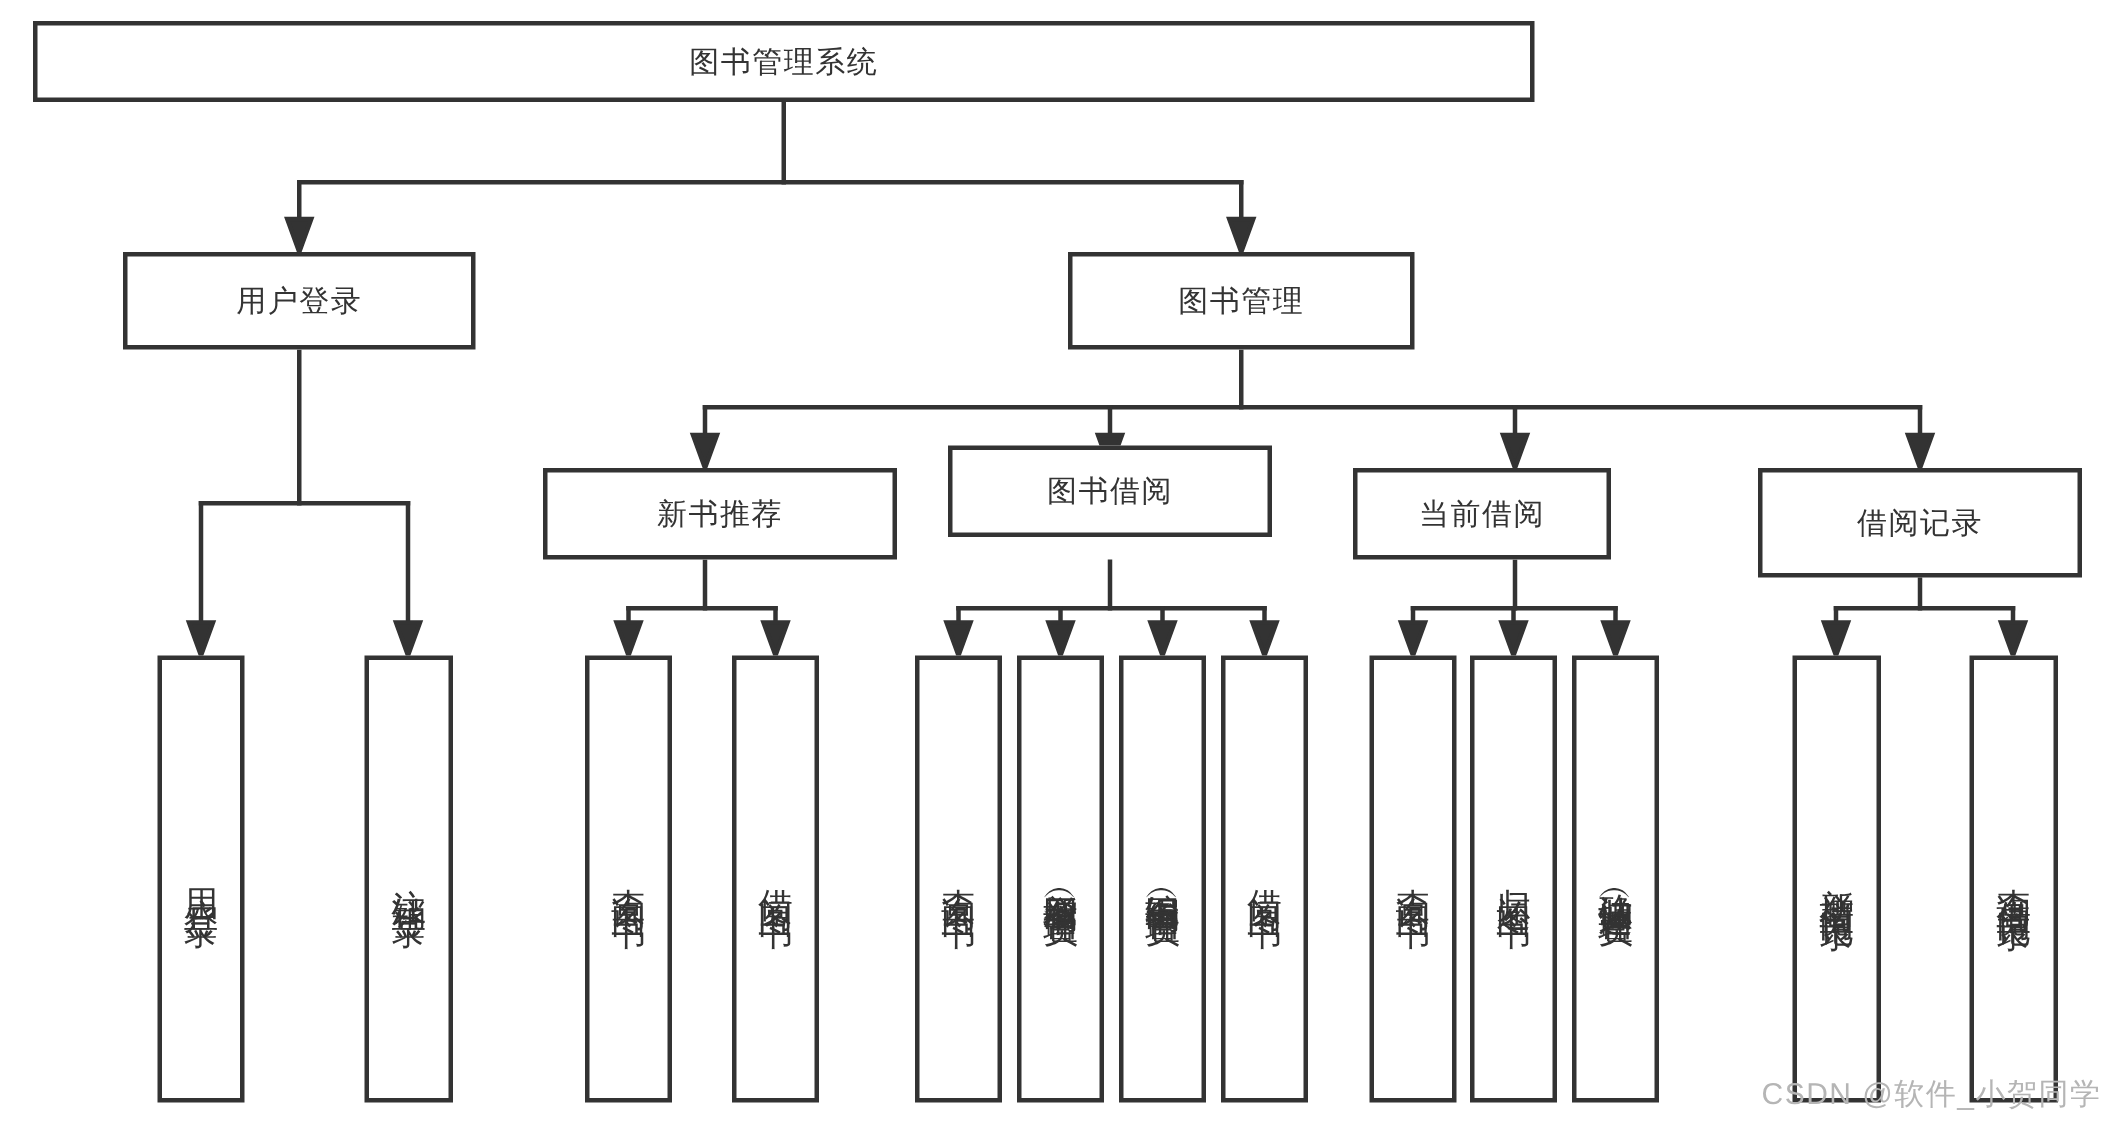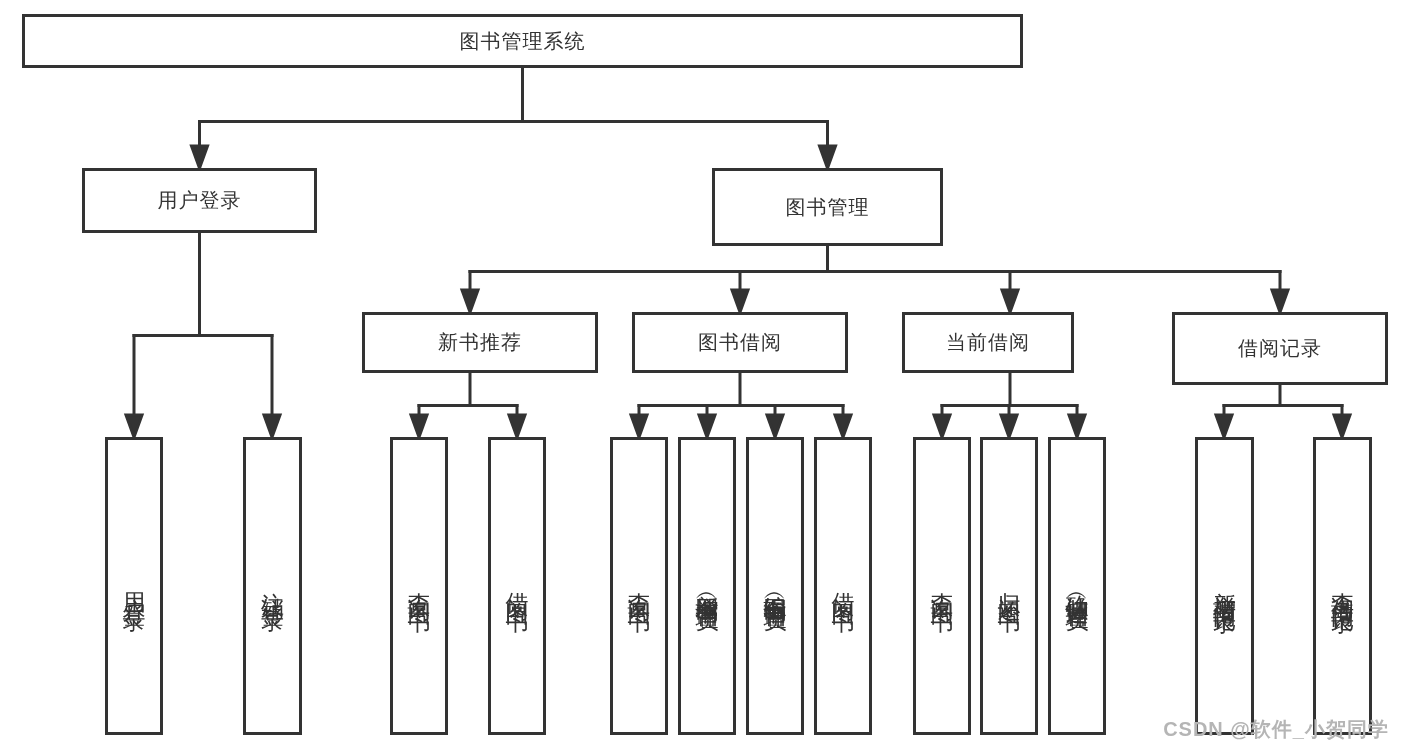--- a/index.html
+++ b/index.html
@@ -26,27 +26,26 @@
   .node.h { font-size: 20px; letter-spacing: 1px; }
   .node.v {
     writing-mode: vertical-lr;
     text-orientation: mixed;
     font-size: 23px;
     letter-spacing: 6px;
     line-height: 1;
   }
   #watermark {
     position: absolute;
-    right: 16px;
+    right: 4px;
     bottom: 4px;
     font-size: 20px;
     color: #b5b5b5;
     letter-spacing: 1px;
     z-index: 5;
-    font-weight: bold;
   }
 </style>
 </head>
 <body>
 
 <div id="canvas">
 
   <svg id="connectors" width="1405" height="747" viewBox="0 0 1405 747" xmlns="http://www.w3.org/2000/svg">
     <g stroke="#333333" stroke-width="3" fill="#333333">
 
@@ -125,28 +124,28 @@
     </g>
   </svg>
 
   <div class="node h" style="left:22px;top:14px;width:1001px;height:54px">
     <span>图书管理系统</span>
   </div>
 
   <div class="node h" style="left:82px;top:168px;width:235px;height:65px">
     <span>用户登录</span>
   </div>
-  <div class="node h" style="left:712px;top:168px;width:231px;height:78px">
+  <div class="node h" style="left:712px;top:168px;width:231px;height:65px">
     <span>图书管理</span>
   </div>
 
   <div class="node h" style="left:362px;top:312px;width:236px;height:61px">
     <span>新书推荐</span>
   </div>
-  <div class="node h" style="left:632px;top:312px;width:216px;height:61px">
+  <div class="node h" style="left:632px;top:297px;width:216px;height:61px">
     <span>图书借阅</span>
   </div>
   <div class="node h" style="left:902px;top:312px;width:172px;height:61px">
     <span>当前借阅</span>
   </div>
   <div class="node h" style="left:1172px;top:312px;width:216px;height:73px">
     <span>借阅记录</span>
   </div>
 
   <div class="node v" style="left:105px;top:437px;width:58px;height:298px">

